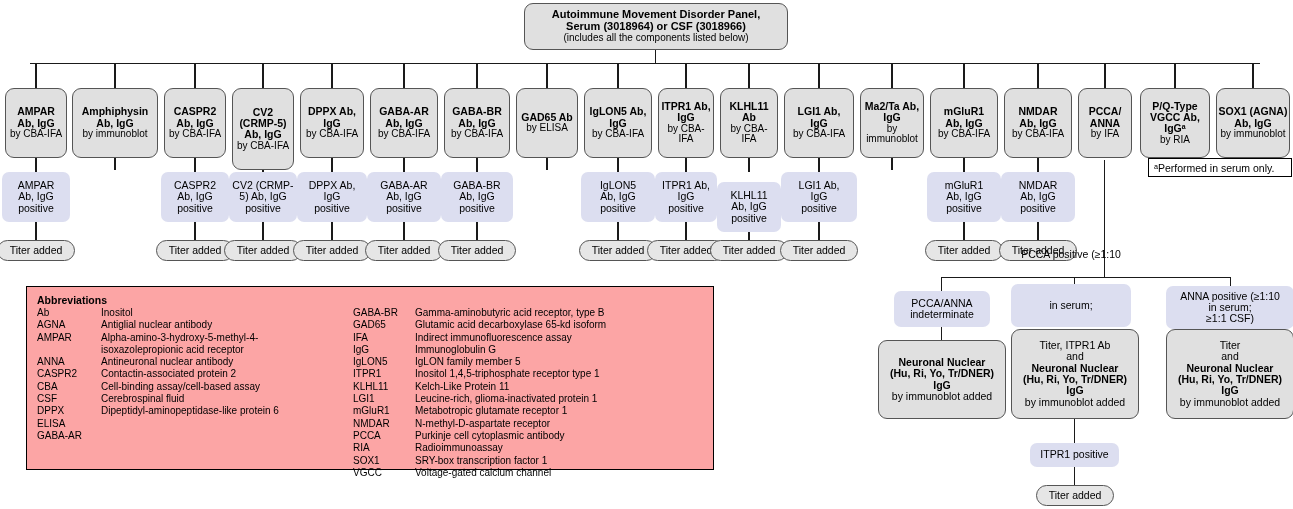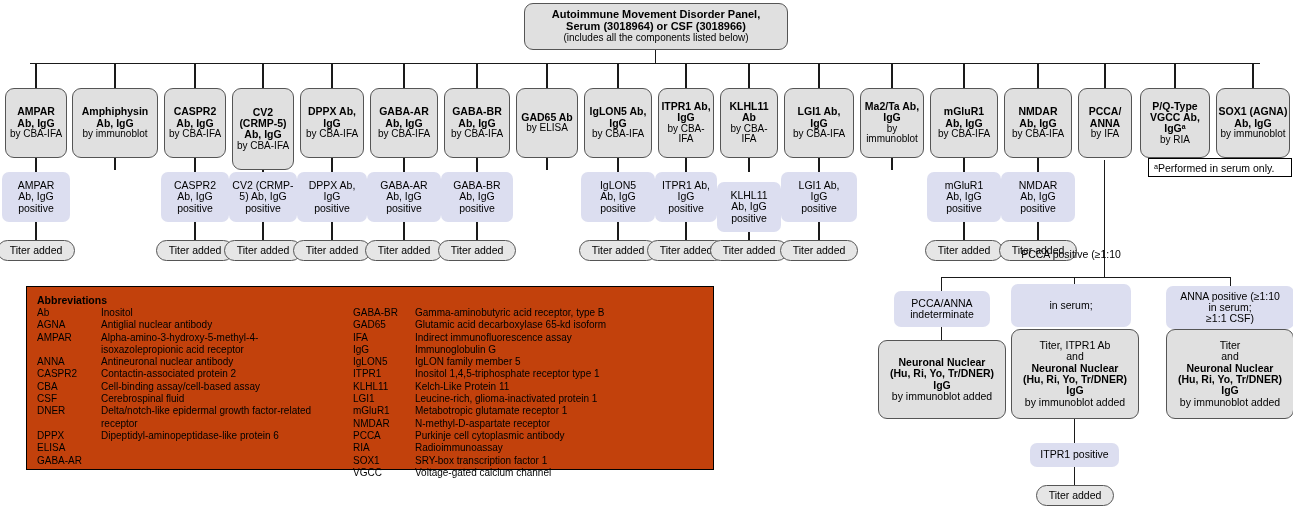--- a/index.html
+++ b/index.html
@@ -28,21 +28,21 @@
 
   .line{position:absolute;background:#1a1a1a;z-index:1;}
   .vline{width:1.4px;}
   .hline{height:1.4px;}
 
   
   .fnbox{position:absolute;box-sizing:border-box;background:#fff;border:1.2px solid #000;
          display:flex;align-items:center;padding-left:5px;font-size:10.5px;z-index:4;}
 
   
-  .abbrev{position:absolute;box-sizing:border-box;background:#c2410c;border:1.3px solid #000;
+  .abbrev{position:absolute;box-sizing:border-box;background:#fca5a5;border:1.3px solid #000;
           z-index:5;padding:7px 8px 6px 10px;}
   .abbrev .ttl{font-weight:bold;font-size:10.5px;margin-bottom:1px;}
   .abbrev .cols{display:flex;gap:16px;}
   .abbrev .col{display:block;}
   .abbrev .row{display:flex;font-size:10px;line-height:1.23;}
   .abbrev .ab{width:62px;flex:0 0 62px;}
   .abbrev .df{flex:1;}
   .abbrev .colL .ab{width:64px;flex:0 0 64px;}
   .abbrev .colL{width:300px;}
   .abbrev .colR{width:310px;}
@@ -389,24 +389,20 @@
      </div>
           <div class="row">
        <span class="ab">CBA</span>
        <span class="df">Cell-binding assay/cell-based assay</span>
      </div>
           <div class="row">
        <span class="ab">CSF</span>
        <span class="df">Cerebrospinal fluid</span>
      </div>
           <div class="row">
-       <span class="ab">DNER</span>
-       <span class="df">Delta/notch-like epidermal growth factor-related receptor</span>
-     </div>
-          <div class="row">
        <span class="ab">DPPX</span>
        <span class="df">Dipeptidyl-aminopeptidase-like protein 6</span>
      </div>
           <div class="row">
        <span class="ab">ELISA</span>
      </div>
           <div class="row">
        <span class="ab">GABA-AR</span>
      </div>
         </div>

